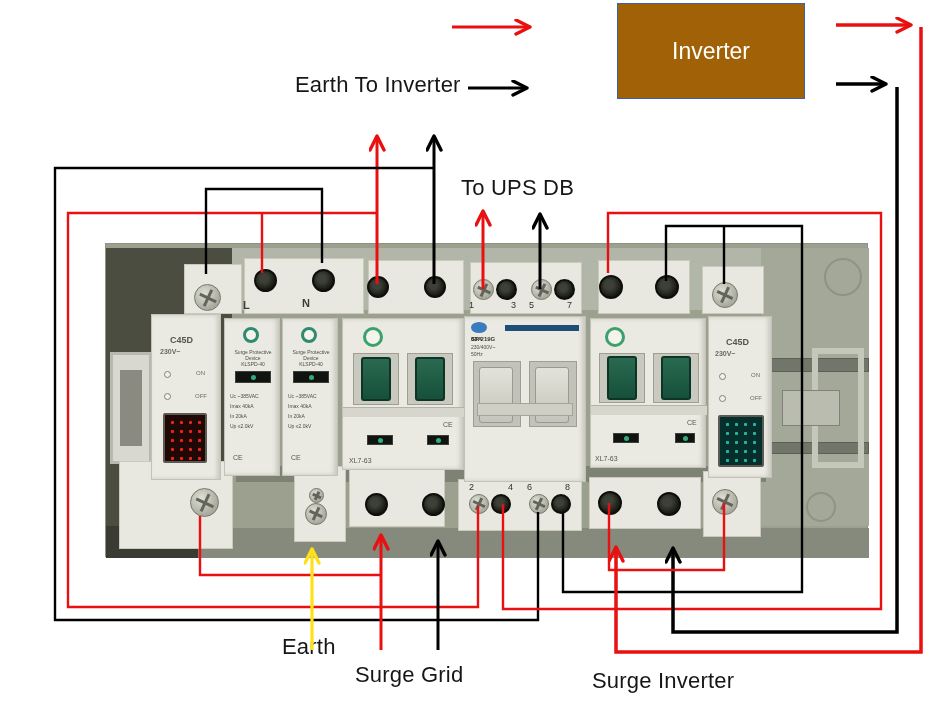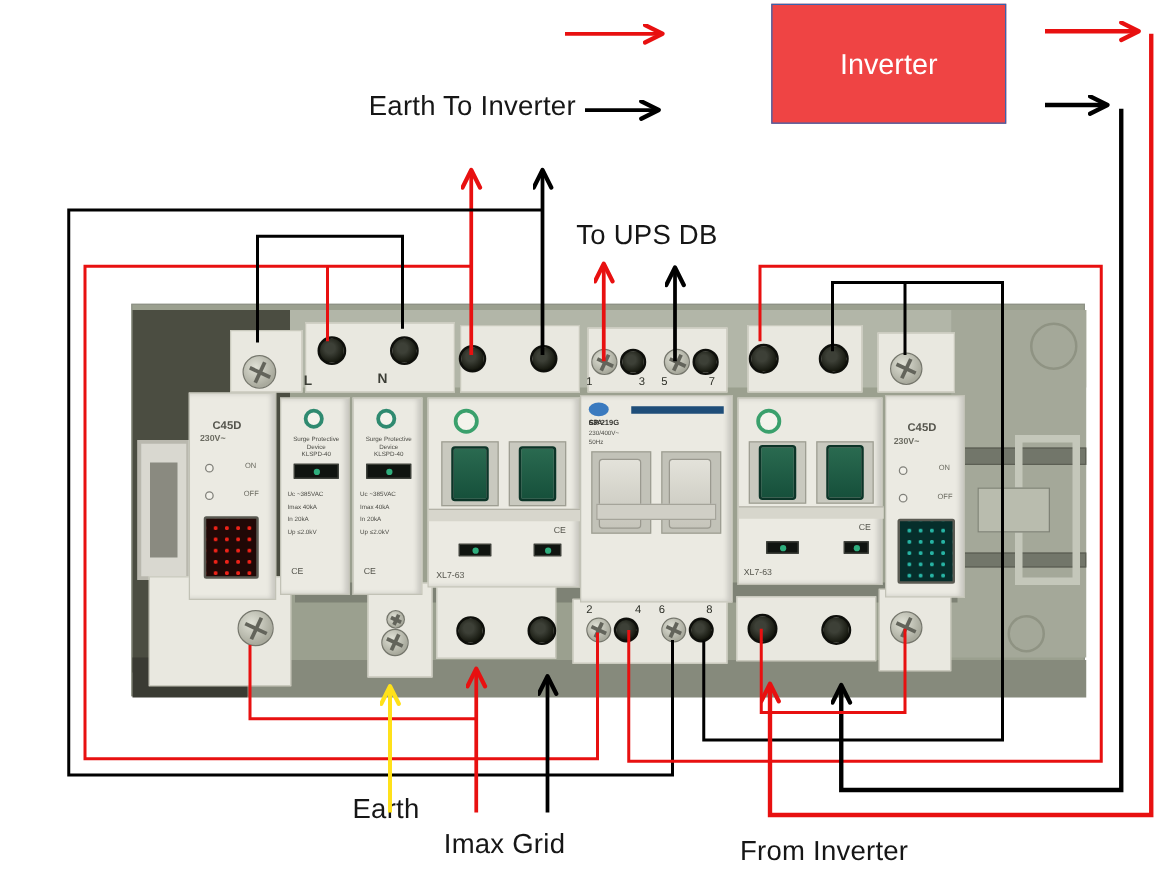--- a/index.html
+++ b/index.html
@@ -2,21 +2,21 @@
 <html><head>
 <meta charset="utf-8">
 <style>
   html,body{margin:0;padding:0;background:#ffffff;}
   #stage{position:relative;width:940px;height:714px;background:#ffffff;overflow:hidden;
          font-family:"Liberation Sans",sans-serif;}
   .abs{position:absolute;}
   .label{position:absolute;color:#161616;font-size:22px;letter-spacing:.2px;white-space:nowrap;}
   
   .inverter-box{position:absolute;left:617px;top:3px;width:186px;height:94px;
-    background:#ef4444;border:1.5px solid #3a62ac;display:flex;align-items:center;justify-content:center;}
+    background:#a16207;border:1.5px solid #3a62ac;display:flex;align-items:center;justify-content:center;}
   .inverter-box span{color:#ffffff;font-size:23px;}
   
   .photo{position:absolute;left:105px;top:243px;width:763px;height:314px;
     background:#9ba08f;border:1px solid #8e9286;box-sizing:border-box;}
   .photo *{position:absolute;box-sizing:border-box;}
   .dark-left{left:0;top:4px;width:126px;height:290px;background:#4b4d41;}
   .dark-bl{left:0;top:282px;width:92px;height:32px;background:#3a3b33;}
   .top-band{left:126px;top:4px;width:637px;height:62px;background:#b2b6a8;}
   .right-area{left:655px;top:4px;width:108px;height:278px;background:#a4a899;}
   .bottom-strip{left:92px;top:284px;width:671px;height:30px;background:#868a7c;}
@@ -262,20 +262,20 @@
       <polyline points="438,650 438,542" fill="none" stroke="#000000" stroke-width="3" stroke-linejoin="miter" marker-end="url(#arrow-black)"></polyline>
       <polyline points="312,650 312,550" fill="none" stroke="#ffe11a" stroke-width="3.2" stroke-linejoin="miter" marker-end="url(#arrow-yellow)"></polyline>
       <polyline points="468,88 526,88" fill="none" stroke="#000000" stroke-width="3" stroke-linejoin="miter" marker-end="url(#arrow-black)"></polyline>
       <polyline points="452,27 529,27" fill="none" stroke="#e81010" stroke-width="3" stroke-linejoin="miter" marker-end="url(#arrow-red)"></polyline>
     </svg>
 
   <div class="labels">
     <div class="label" style="left:295px;top:72px;">Earth To Inverter</div>
     <div class="label" style="left:461px;top:175px;">To UPS DB</div>
     <div class="label" style="left:282px;top:634px;">Earth</div>
-    <div class="label" style="left:355px;top:662px;">Imax Grid</div>
-    <div class="label" style="left:592px;top:668px;">From Inverter</div>
+    <div class="label" style="left:355px;top:662px;">Surge Grid</div>
+    <div class="label" style="left:592px;top:668px;">Surge Inverter</div>
     <div class="inverter-box">
       <span>Inverter</span>
     </div>
   </div>
 
 </div>
 
 </body></html>

